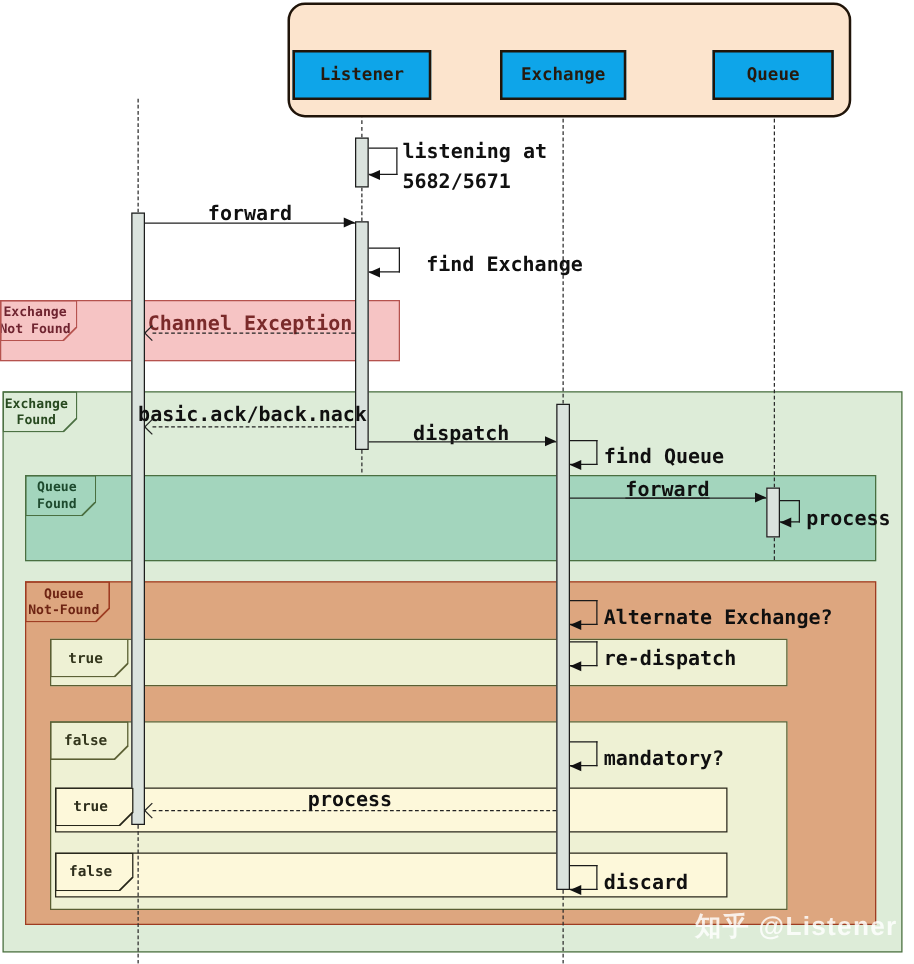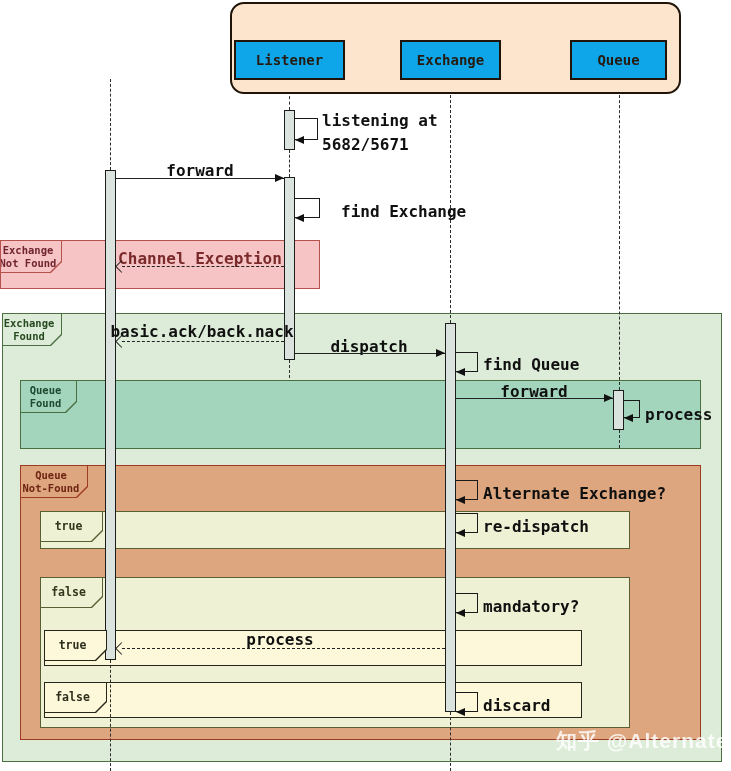--- a/index.html
+++ b/index.html
@@ -196,15 +196,15 @@
     <div class="tag-fill">
         <div>true</div>
       </div>
   </div>
   <div class="tag alt-inner" style="left:44px; top:682px; width:63px; height:31px;">
     <div class="tag-fill">
         <div>false</div>
       </div>
   </div>
 
-  <div class="abs watermark" style="left:556px; top:727px;">知乎 @Alternate</div>
+  <div class="abs watermark" style="left:556px; top:727px;">知乎 @Listener</div>
 
 </div>
 
 </body></html>

